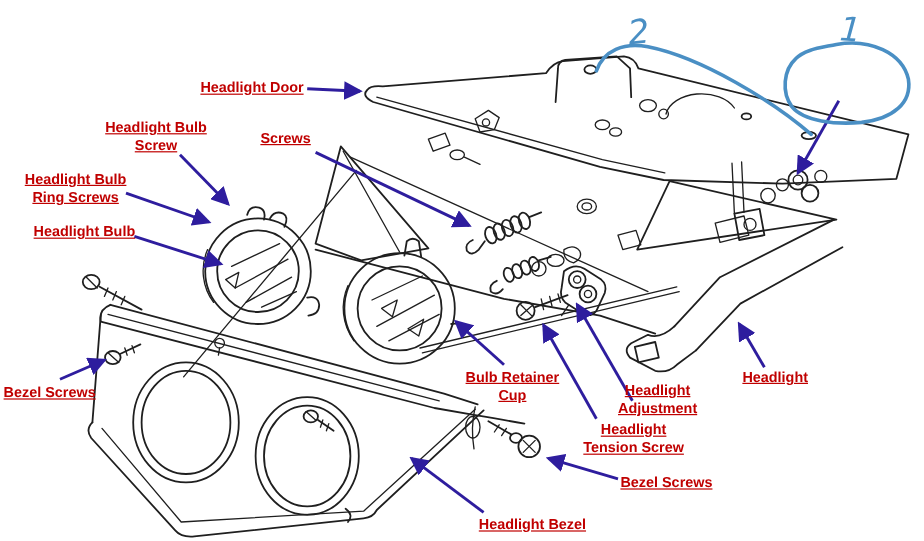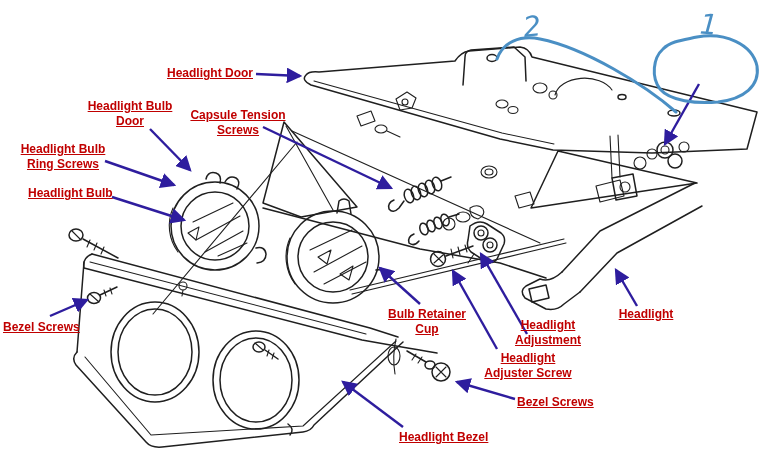--- a/index.html
+++ b/index.html
@@ -201,25 +201,24 @@
     <text class="blue-text" x="700" y="34" transform="rotate(4 706 22)">1</text>
   </g>
 </svg>
 
 <div class="lbl" style="left:167px;top:66px;">
   <span>Headlight Door</span>
 </div>
 
 <div class="lbl c" style="left:84px;top:99px;width:92px;">
   <span>Headlight Bulb</span>
-  <span>Door</span>
+  <span>Screw</span>
 </div>
 
 <div class="lbl c" style="left:189px;top:108px;width:98px;">
-  <span>Capsule Tension</span>
   <span>Screws</span>
 </div>
 
 <div class="lbl c" style="left:18px;top:142px;width:90px;">
   <span>Headlight Bulb</span>
   <span>Ring Screws</span>
 </div>
 
 <div class="lbl" style="left:28px;top:186px;">
   <span>Headlight Bulb</span>
@@ -234,21 +233,21 @@
   <span>Cup</span>
 </div>
 
 <div class="lbl c" style="left:512px;top:318px;width:72px;">
   <span>Headlight</span>
   <span>Adjustment</span>
 </div>
 
 <div class="lbl c" style="left:482px;top:351px;width:92px;">
   <span>Headlight</span>
-  <span>Adjuster Screw</span>
+  <span>Tension Screw</span>
 </div>
 
 <div class="lbl" style="left:517px;top:395px;">
   <span>Bezel Screws</span>
 </div>
 
 <div class="lbl" style="left:399px;top:430px;">
   <span>Headlight Bezel</span>
 </div>
 

